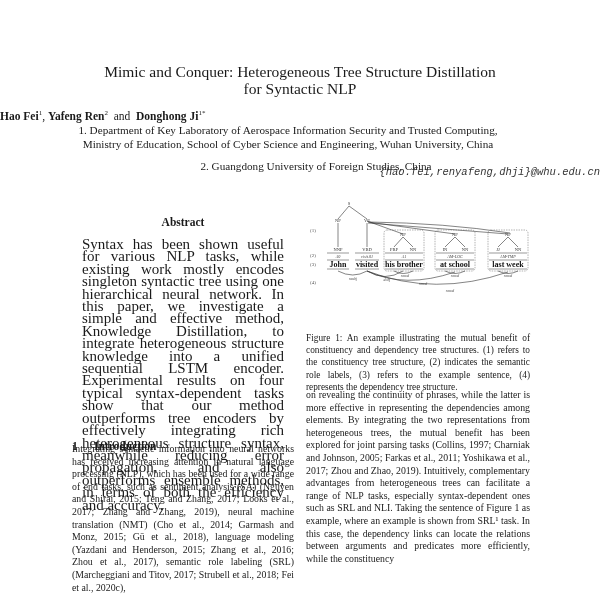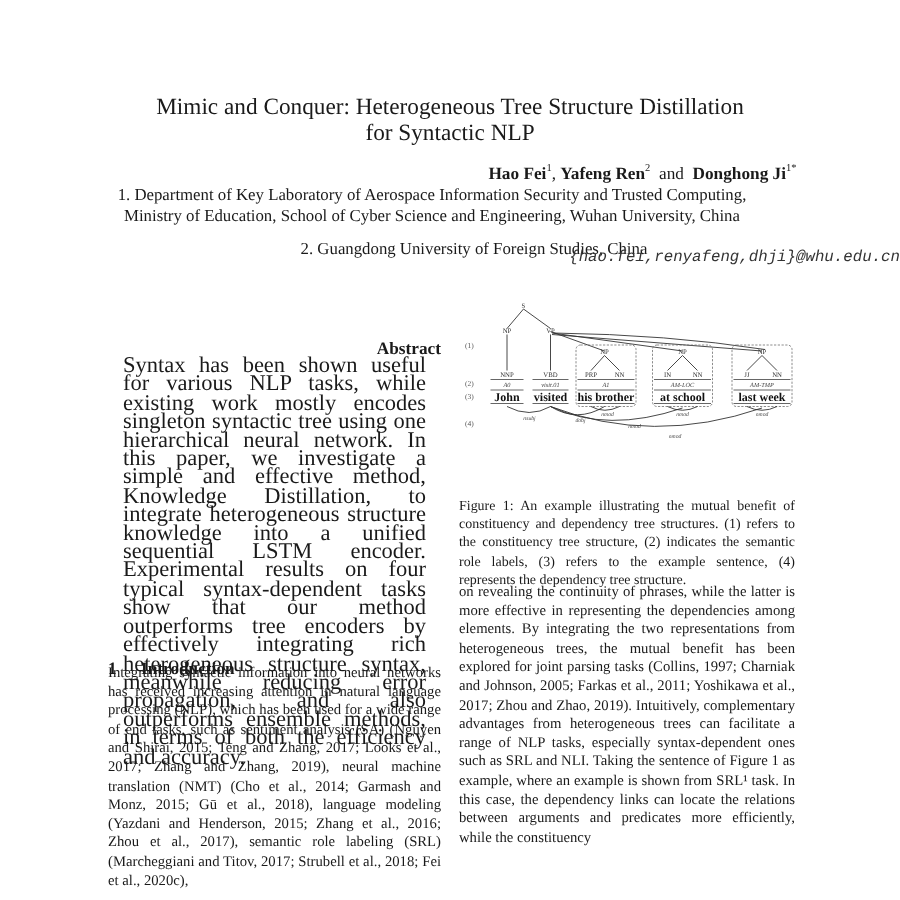--- a/index.html
+++ b/index.html
@@ -1,26 +1,26 @@
 <!DOCTYPE html>
 <html><head>
 <meta charset="utf-8">
 <style>
   html, body { margin:0; padding:0; background:#ffffff; }
   body { width:600px; height:600px; overflow:hidden; position:relative; font-family:"Liberation Serif", serif; color:#1a1a1a; }
   .abs { position:absolute; }
   .title { left:0; width:600px; text-align:center; font-weight:normal; font-size:15.5px; line-height:17px; }
-  .authors { left:0; width:531px; text-align:right; font-size:11.5px; line-height:13px; }
+  .authors { left:0; width:531px; text-align:left; font-size:11.5px; line-height:13px; }
   .authors b { font-weight:bold; }
   .authors sup { font-size:7px; vertical-align:super; line-height:0; }
   .aff { left:0; width:576px; text-align:center; font-size:11.2px; line-height:13.6px; }
   .email { left:0; width:600px; text-align:right; font-family:"Liberation Mono", monospace; font-size:10.5px; line-height:13px; color:#333;font-style:italic; }
   .colL { left:72px; width:222px; }
   .colR { left:306px; width:224px; }
-  .abs-head { left:72px; width:222px; text-align:right; font-weight:bold; font-size:11.5px;margin-top:11px; }
+  .abs-head { left:72px; width:222px; text-align:center; font-weight:bold; font-size:11.5px; }
   .abs-text { left:82px; width:202px; font-size:15px; line-height:12.4px; text-align:justify; hyphens:auto; }
   .sec-head { font-weight:bold; font-size:11.5px; }
   .sec-head .num { display:inline-block; width:22px; }
   .body-text { font-size:9.8px; line-height:12.6px; text-align:justify; }
   .caption { font-size:9.3px; line-height:12.2px; text-align:justify;margin-top:19px; }
   svg text { font-family:"Liberation Serif", serif; }
 </style>
 </head>
 <body>
 

